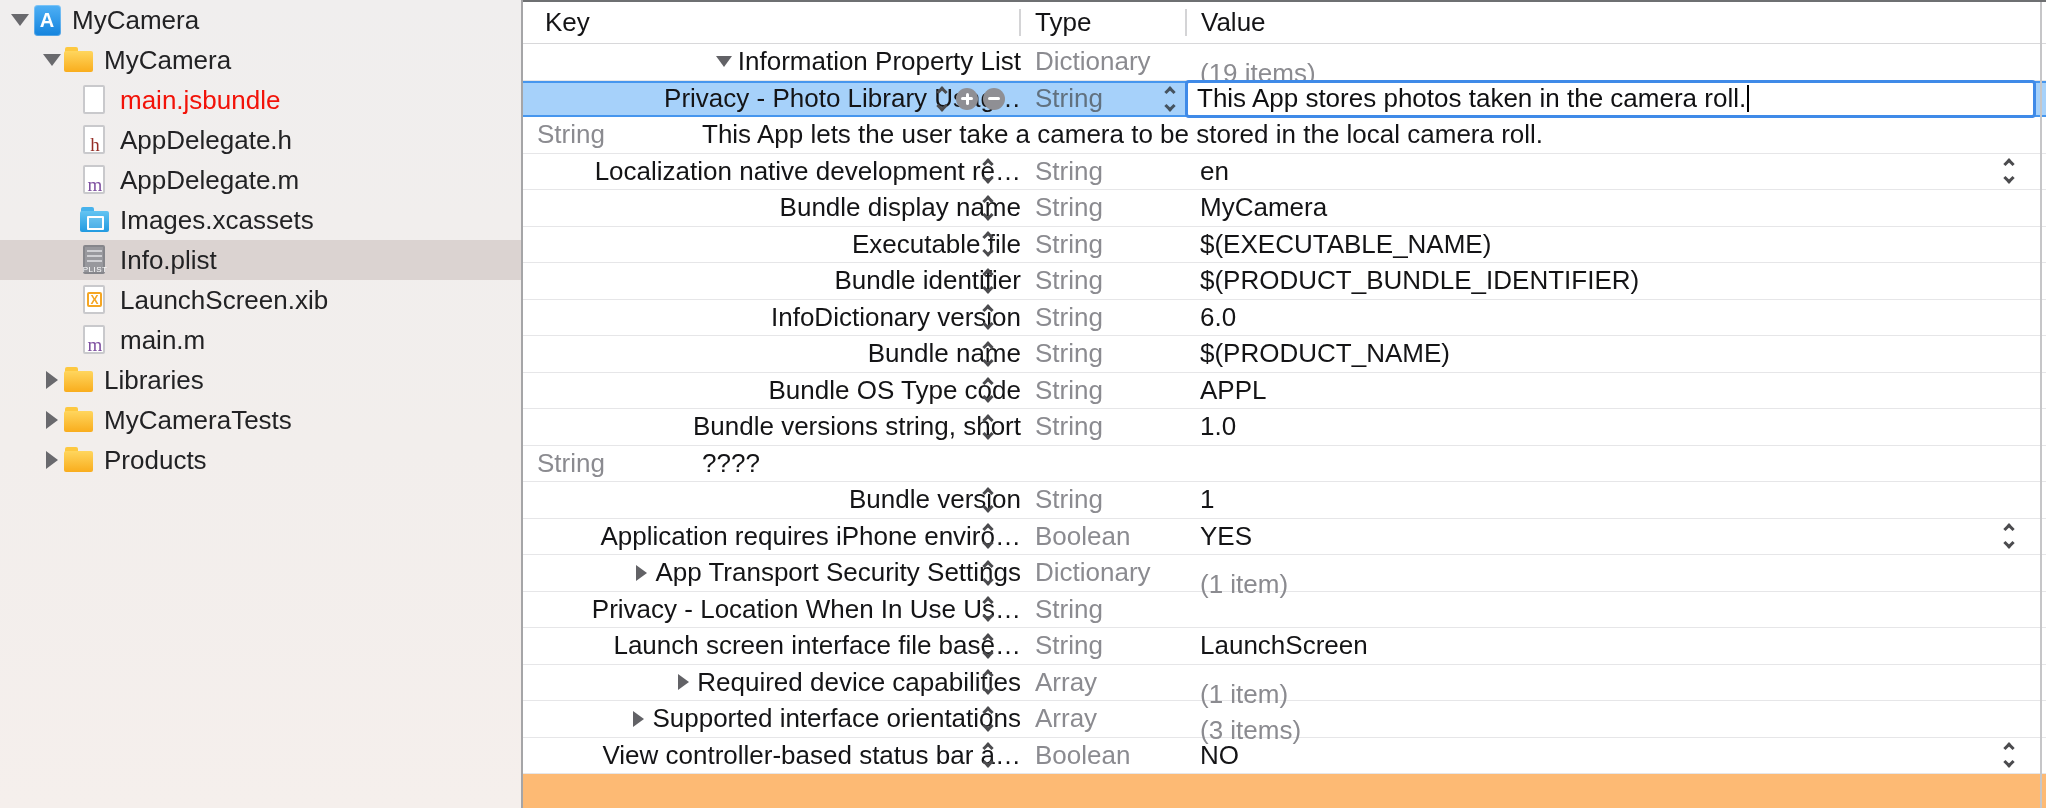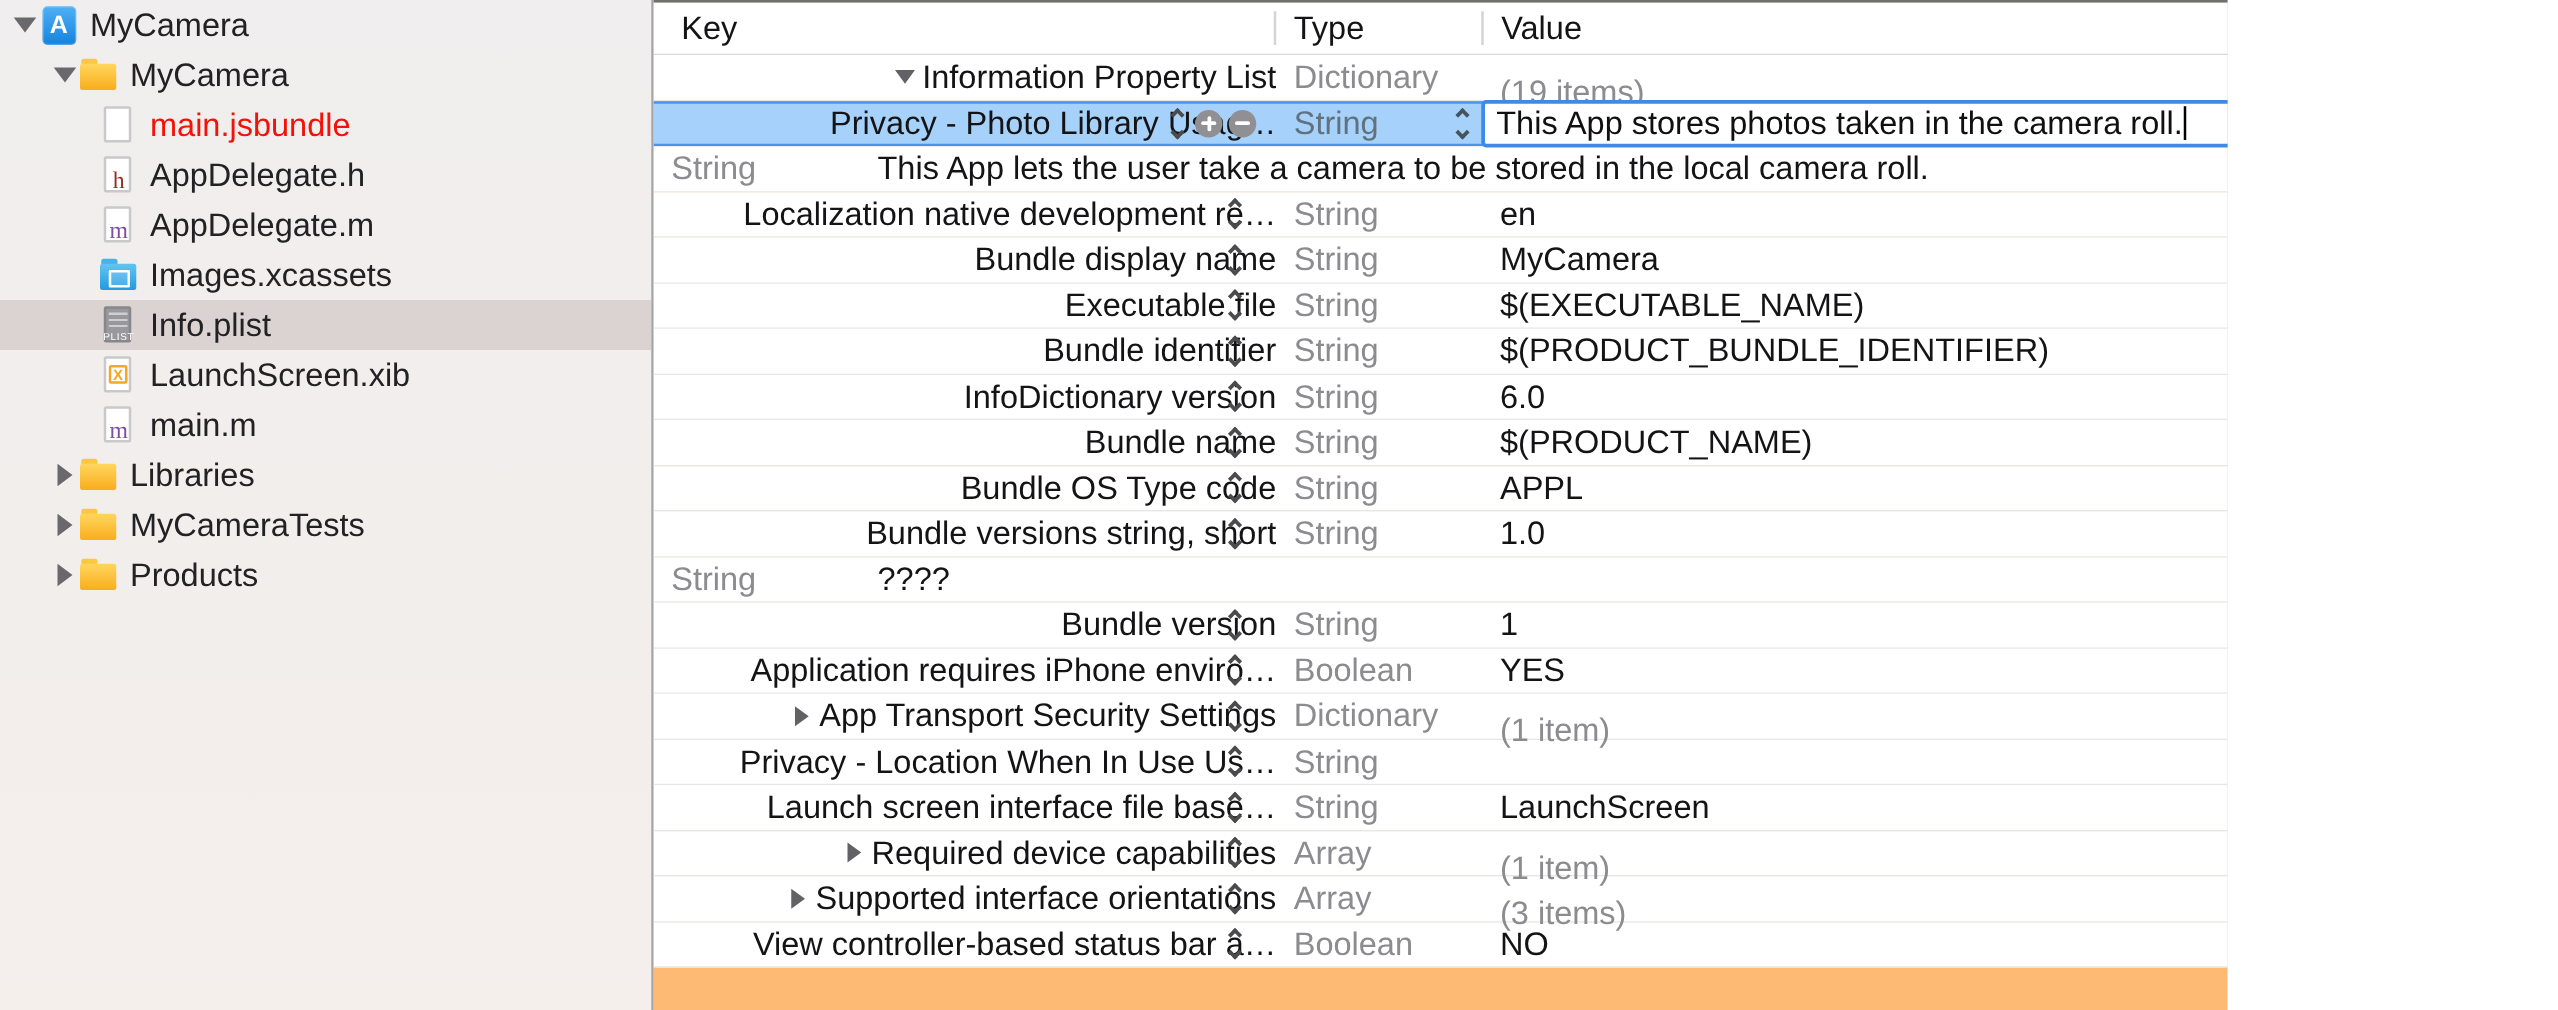--- a/index.html
+++ b/index.html
@@ -1,17 +1,17 @@
 <!DOCTYPE html>
 <html><head>
 <meta charset="utf-8">
 <style>
   html,body{margin:0;padding:0;background:#fff;}
   #app{
-    position:relative;width:1782px;height:808px;overflow:hidden;
+    position:relative;width:2046px;height:808px;overflow:hidden;
     font-family:"Liberation Sans", sans-serif;
     -webkit-font-smoothing:antialiased;
     color:#1a1a1c;
   }
 
   
   #sidebar{
     position:absolute;left:0;top:0;width:521px;height:808px;
     background:linear-gradient(180deg,#f0eeee 0%,#f2eeec 55%,#f5efec 100%);
     overflow:hidden;

